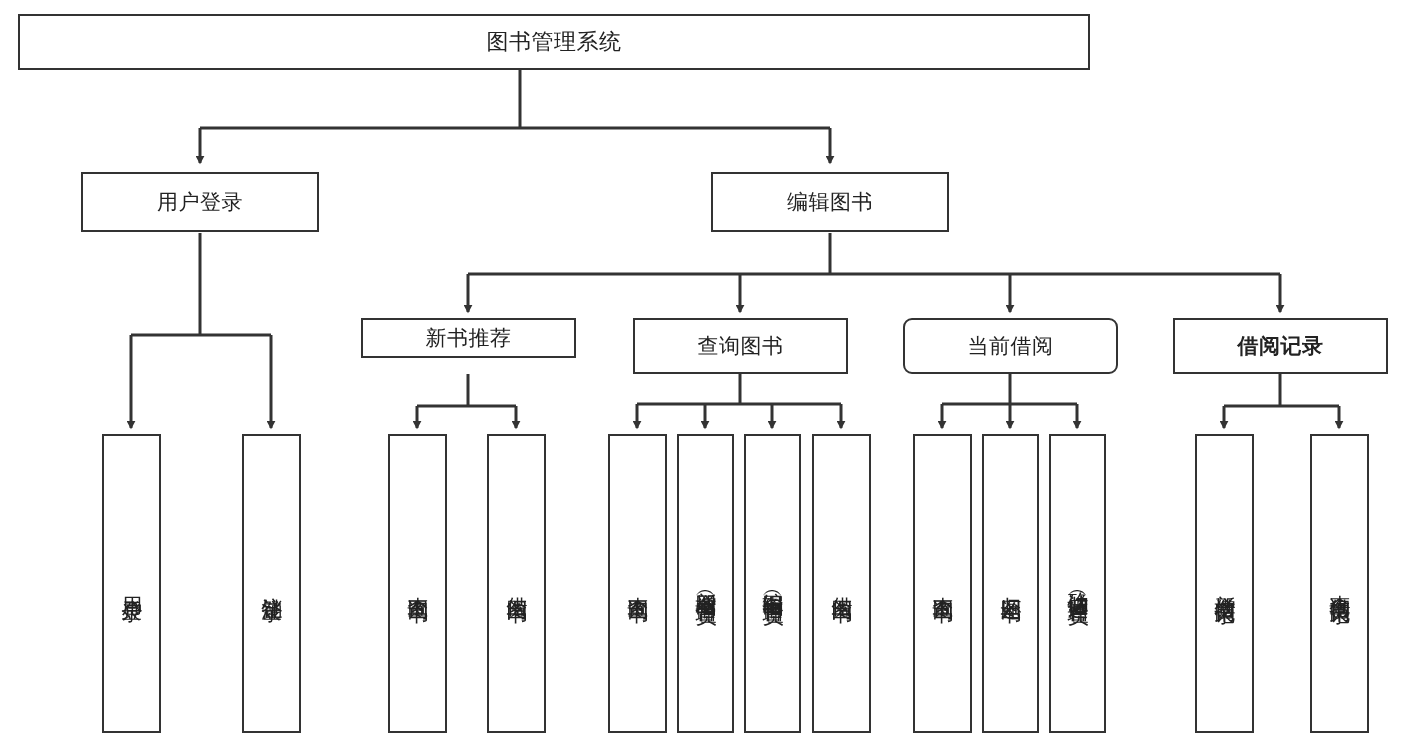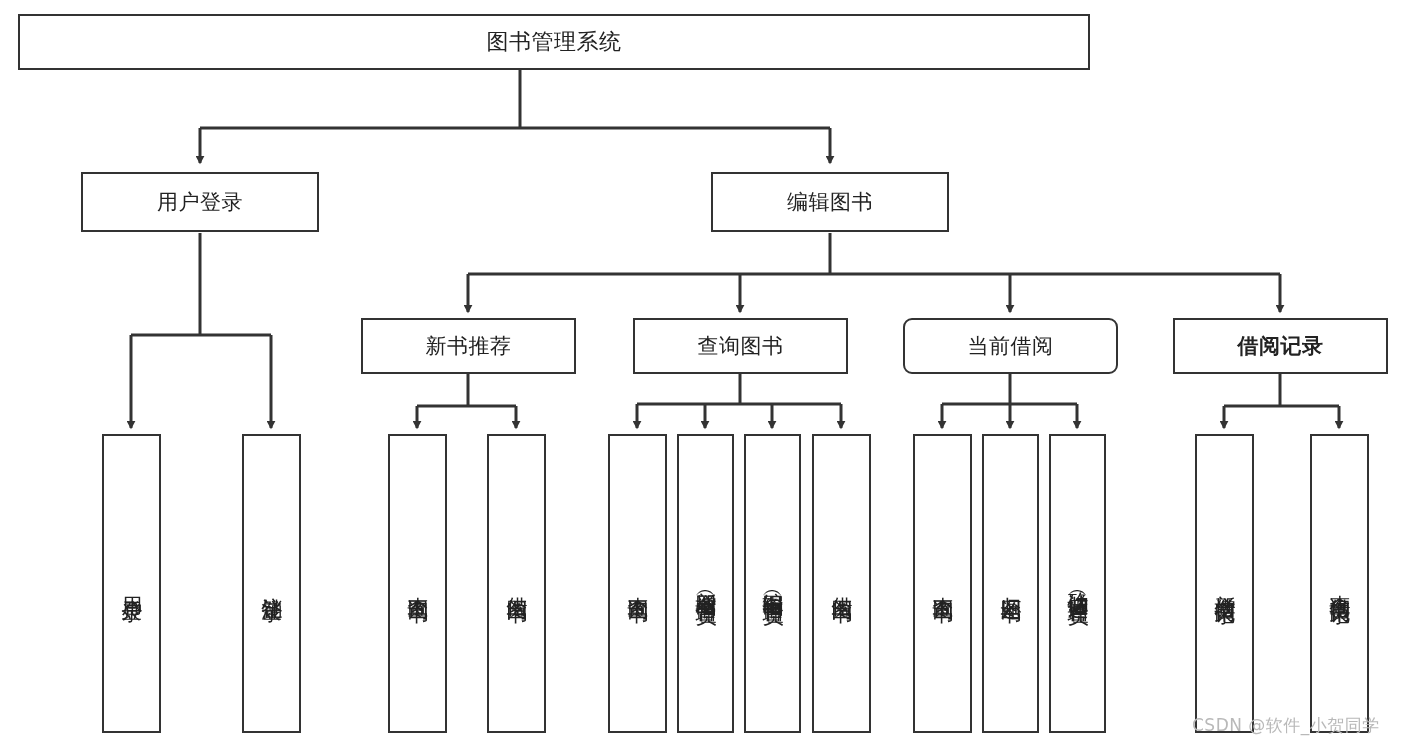--- a/index.html
+++ b/index.html
@@ -115,21 +115,21 @@
       <path d="M1339,406 L1339,428" marker-end="url(#arrow)"></path>
     </g>
   </svg>
 
   <div class="node horizontal root" style="left:18px; top:14px; width:1072px; height:56px;">图书管理系统</div>
 
   <div class="node horizontal" style="left:81px; top:172px; width:238px; height:60px;">用户登录</div>
 
   <div class="node horizontal" style="left:711px; top:172px; width:238px; height:60px;">编辑图书</div>
 
-  <div class="node horizontal" style="left:361px; top:318px; width:215px; height:56px;">新书推荐</div>
+  <div class="node horizontal" style="left:361px; top:318px; width:215px; height:40px;">新书推荐</div>
 
   <div class="node horizontal" style="left:633px; top:318px; width:215px; height:56px;">查询图书</div>
 
   <div class="node horizontal" style="left:903px; top:318px; width:215px; height:56px;border-radius:9px;">当前借阅</div>
 
   <div class="node horizontal" style="left:1173px; top:318px; width:215px; height:56px;font-weight:bold;">借阅记录</div>
 
   <div class="node vertical" style="left:102px; top:434px; width:59px; height:299px;">用户登录</div>
 
   <div class="node vertical" style="left:242px; top:434px; width:59px; height:299px;">注销登录</div>
@@ -149,15 +149,14 @@
   <div class="node vertical" style="left:913px; top:434px; width:59px; height:299px;">查询图书</div>
 
   <div class="node vertical" style="left:982px; top:434px; width:57px; height:299px;">归还图书</div>
 
   <div class="node vertical" style="left:1049px; top:434px; width:57px; height:299px;">确认归还（管理员）</div>
 
   <div class="node vertical" style="left:1195px; top:434px; width:59px; height:299px;">新增借阅记录</div>
 
   <div class="node vertical" style="left:1310px; top:434px; width:59px; height:299px;">查询借阅记录</div>
 
-  <div class="watermark" style="left:1192px; top:714px;">CSDN @软件_小贺同学</div>
 
 </div>
 
 </body></html>

